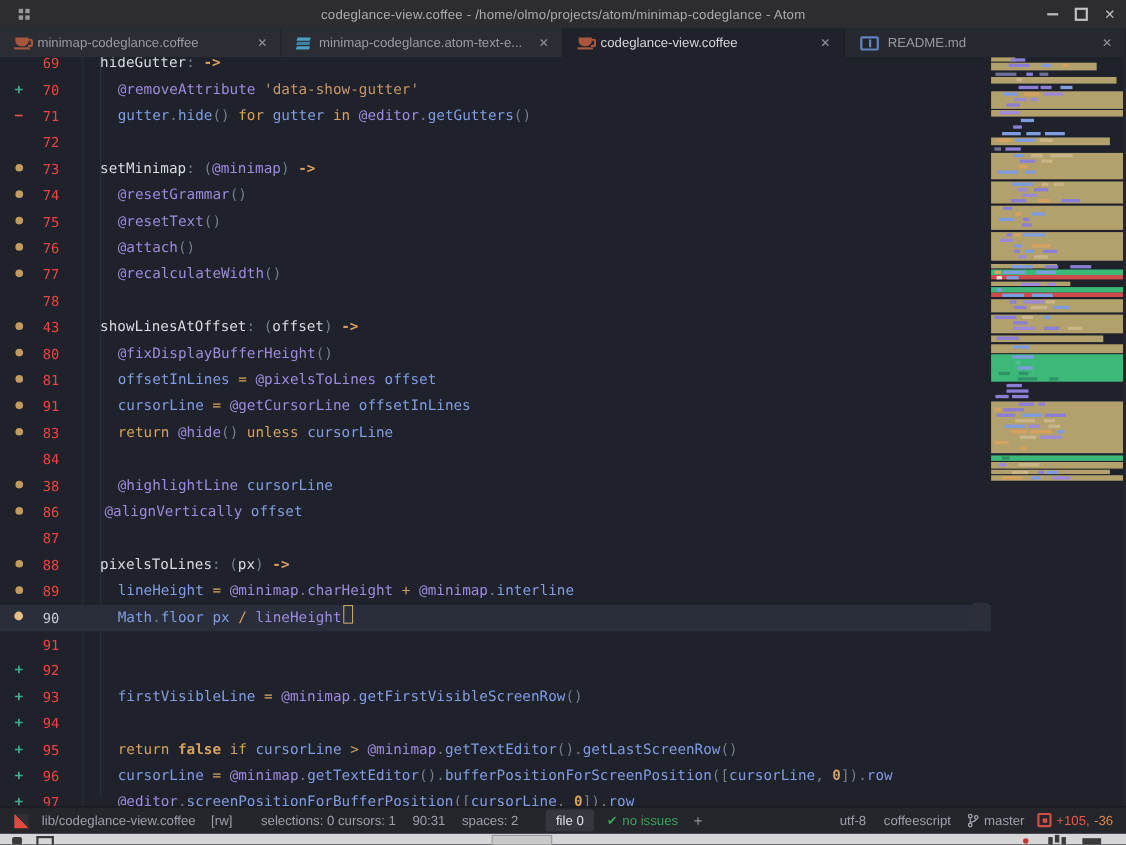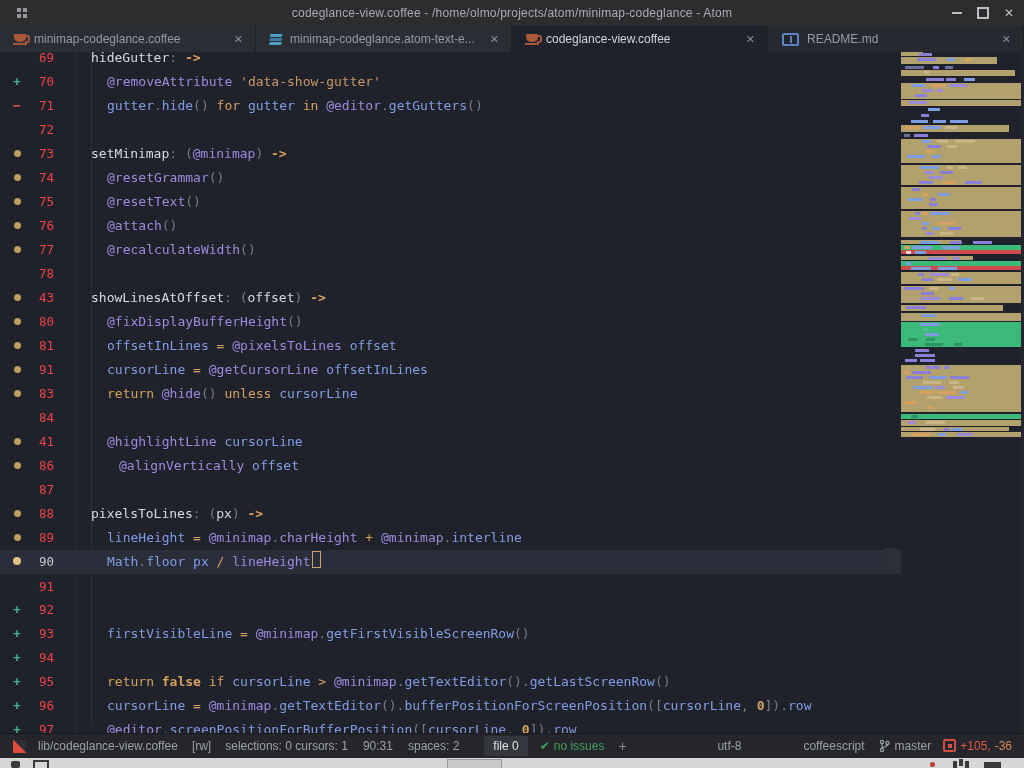--- a/index.html
+++ b/index.html
@@ -75,30 +75,30 @@
   .chip{position:absolute;height:3px;}
   
   #statusbar{position:absolute;top:733px;left:0;width:1024px;height:25px;background:#24262b;
        border-top:1px solid #17181d;box-sizing:border-box;display:flex;align-items:center;
        font-size:12px;color:#9da0a8;}
   #mod-icon{width:13px;height:13px;margin-left:13px;
        background:linear-gradient(to top right,#dd4b3c 52%,#303034 52%);}
   .sb{white-space:nowrap;}
   #sb-path{margin-left:12px;}
   #sb-rw{margin-left:14px;}
-  #sb-sel{margin-left:14px;}
+  #sb-sel{margin-left:26px;}
   #sb-pos{margin-left:15px;}
   #sb-spaces{margin-left:15px;}
   #sb-filebadge{margin-left:25px;background:#34373e;color:#e0e2e7;border-radius:3px;padding:3px 9px;}
   #sb-issues{margin-left:12px;color:#3fa05c;}
   #sb-issues .check{color:#3fa05c;margin-right:4px;}
   #sb-plus{margin-left:14px;color:#8b8e96;font-size:14px;}
   #sb-right{margin-left:auto;display:flex;align-items:center;margin-right:12px;}
   #sb-enc{margin-right:16px;}
-  #sb-grammar{margin-right:14px;margin-left:46px;}
+  #sb-grammar{margin-right:14px;}
   #sb-branch{display:flex;align-items:center;margin-right:12px;}
   #sb-branch svg{margin-right:5px;}
   #sb-diff{display:flex;align-items:flex-start;}
   #diff-icon{width:9px;height:9px;border:2px solid #d34f42;border-radius:2px;position:relative;margin-right:4px;}
   #diff-icon::after{content:"";position:absolute;left:2.5px;top:2.5px;width:4px;height:4px;background:#d34f42;}
   #sb-added{color:#e25b4b;}
   #sb-removed{color:#d98a52;margin-left:4px;}
   
   #taskbar{position:absolute;top:758px;left:0;width:1024px;height:10px;background:#d6d6d6;}
   .tb-ic{position:absolute;background:#3a3a3a;}
@@ -226,27 +226,27 @@
           <span class="lnum">83</span>
           <div class="code" style="padding-left: 32px;"><span class="tk-kw">return</span><span class="tk-ws"> </span><span class="tk-pur">@hide</span><span class="tk-pn">()</span><span class="tk-ws"> </span><span class="tk-kw">unless</span><span class="tk-ws"> </span><span class="tk-blu">cursorLine</span></div>
         </div>
         <div class="row" style="top: 354px;">
           <span class="gicon g-none"></span>
           <span class="lnum">84</span>
           <div class="code" style="padding-left: 32px;"></div>
         </div>
         <div class="row" style="top: 378px;">
           <span class="gicon g-dot"></span>
-          <span class="lnum">41</span>
+          <span class="lnum">38</span>
           <div class="code" style="padding-left: 32px;"><span class="tk-pur">@highlightLine</span><span class="tk-ws"> </span><span class="tk-blu">cursorLine</span></div>
         </div>
         <div class="row" style="top: 402px;">
           <span class="gicon g-dot"></span>
           <span class="lnum">86</span>
-          <div class="code" style="padding-left: 44px;"><span class="tk-pur">@alignVertically</span><span class="tk-ws"> </span><span class="tk-blu">offset</span></div>
+          <div class="code" style="padding-left: 20px;"><span class="tk-pur">@alignVertically</span><span class="tk-ws"> </span><span class="tk-blu">offset</span></div>
         </div>
         <div class="row" style="top: 426px;">
           <span class="gicon g-none"></span>
           <span class="lnum">87</span>
           <div class="code" style="padding-left: 32px;"></div>
         </div>
         <div class="row" style="top: 450px;">
           <span class="gicon g-dot"></span>
           <span class="lnum">88</span>
           <div class="code" style="padding-left: 16px;"><span class="tk-fn">pixelsToLines</span><span class="tk-pn">:</span><span class="tk-ws"> </span><span class="tk-pn">(</span><span class="tk-fn">px</span><span class="tk-pn">)</span><span class="tk-ws"> </span><span class="tk-ar">-&gt;</span></div>

